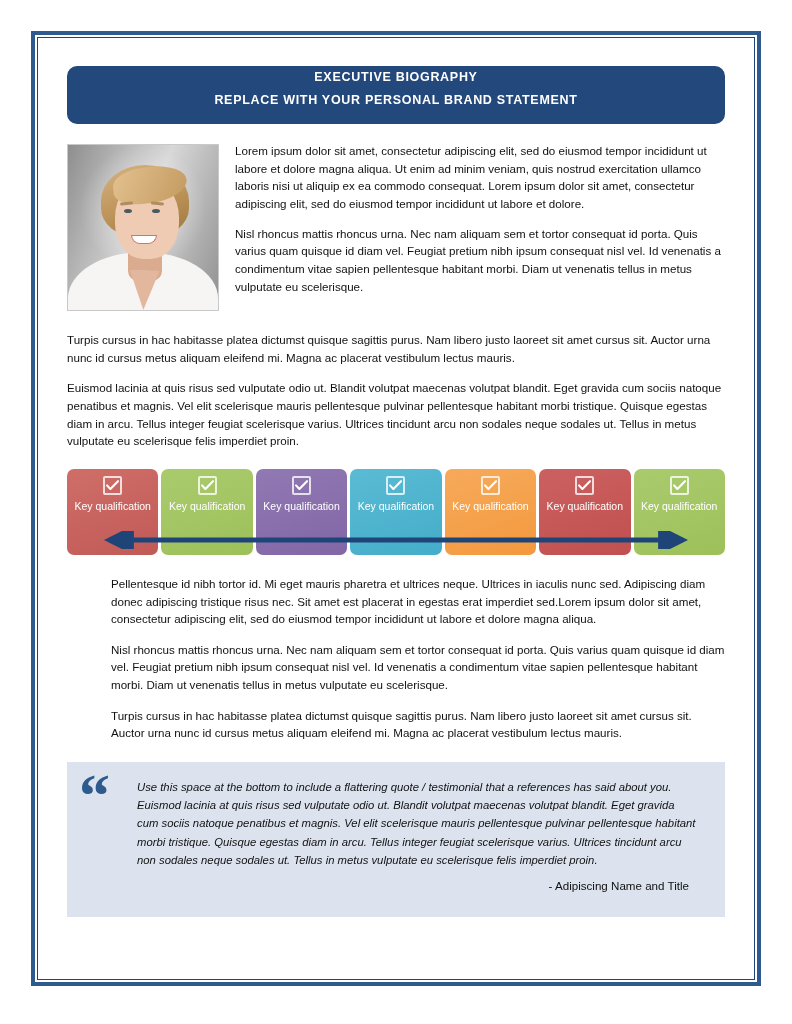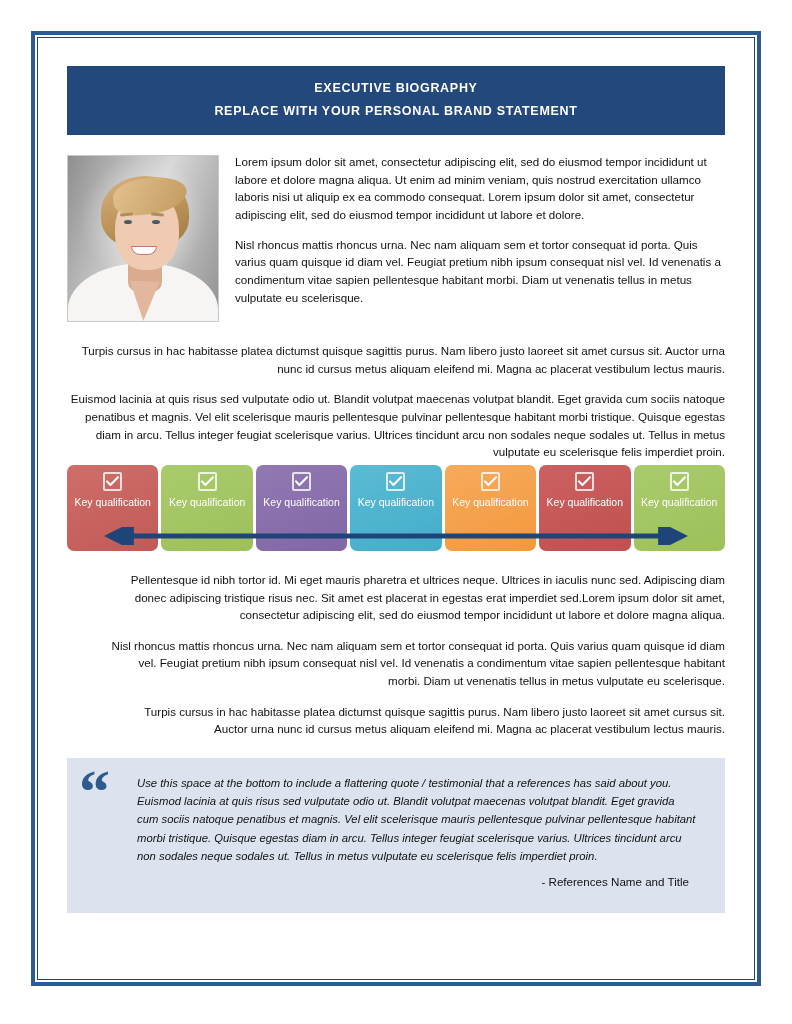--- a/index.html
+++ b/index.html
@@ -77,22 +77,23 @@
     padding-top: 2px;
   }
   .contact div { white-space: nowrap; }
 
   
   .banner {
     margin-top: 12px;
     background: #23487B;
     color: #ffffff;
     text-align: center;
-    padding: 11px 10px 12px 10px;
-    box-sizing: border-box;
+    padding: 0 10px 12px 10px;
+    box-sizing: border-box;
+    border-radius: 10px;
   }
   .banner-line {
     font-size: 12.5px;
     font-weight: bold;
     letter-spacing: 0.7px;
     line-height: 1.85;
     text-transform: uppercase;
   }
 
   
@@ -214,26 +215,26 @@
     line-height: 1.52;
     color: #111111;
     text-align: left;
   }
   .body-text p { margin: 0 0 12px 0; }
   .body-text p:last-child { margin-bottom: 0; }
 
   .full-paras {
     margin-top: 14px;
   }
-  .full-paras p { margin: 0 0 13px 0; text-align: right; }
+  .full-paras p { margin: 0 0 13px 0; }
 
   
   .quals-wrap {
     position: relative;
-    margin-top: 4px;
+    margin-top: 19px;
     height: 86px;
   }
   .quals {
     display: flex;
     gap: 3px;
     height: 86px;
   }
   .qual-tile {
     flex: 1 1 0;
     border-radius: 7px;
@@ -426,17 +427,17 @@
 
     <div class="body-text full-paras" style="margin-top:20px;margin-left:44px;">
       <p>Pellentesque id nibh tortor id. Mi eget mauris pharetra et ultrices neque. Ultrices in iaculis nunc sed. Adipiscing diam donec adipiscing tristique risus nec. Sit amet est placerat in egestas erat imperdiet sed.Lorem ipsum dolor sit amet, consectetur adipiscing elit, sed do eiusmod tempor incididunt ut labore et dolore magna aliqua.</p>
       <p>Nisl rhoncus mattis rhoncus urna. Nec nam aliquam sem et tortor consequat id porta. Quis varius quam quisque id diam vel. Feugiat pretium nibh ipsum consequat nisl vel. Id venenatis a condimentum vitae sapien pellentesque habitant morbi. Diam ut venenatis tellus in metus vulputate eu scelerisque.</p>
       <p>Turpis cursus in hac habitasse platea dictumst quisque sagittis purus. Nam libero justo laoreet sit amet cursus sit. Auctor urna nunc id cursus metus aliquam eleifend mi. Magna ac placerat vestibulum lectus mauris.</p>
     </div>
 
     <div class="quote-block">
       <div class="quote-mark">“</div>
       <p class="quote-text">Use this space at the bottom to include a flattering quote / testimonial that a references has said about you. Euismod lacinia at quis risus sed vulputate odio ut. Blandit volutpat maecenas volutpat blandit. Eget gravida cum sociis natoque penatibus et magnis. Vel elit scelerisque mauris pellentesque pulvinar pellentesque habitant morbi tristique. Quisque egestas diam in arcu. Tellus integer feugiat scelerisque varius. Ultrices tincidunt arcu non sodales neque sodales ut. Tellus in metus vulputate eu scelerisque felis imperdiet proin.</p>
-      <div class="quote-attrib">- References Name and Title</div>
+      <div class="quote-attrib">- Adipiscing Name and Title</div>
     </div>
 
   </div>
 </div>
 
 </body></html>

